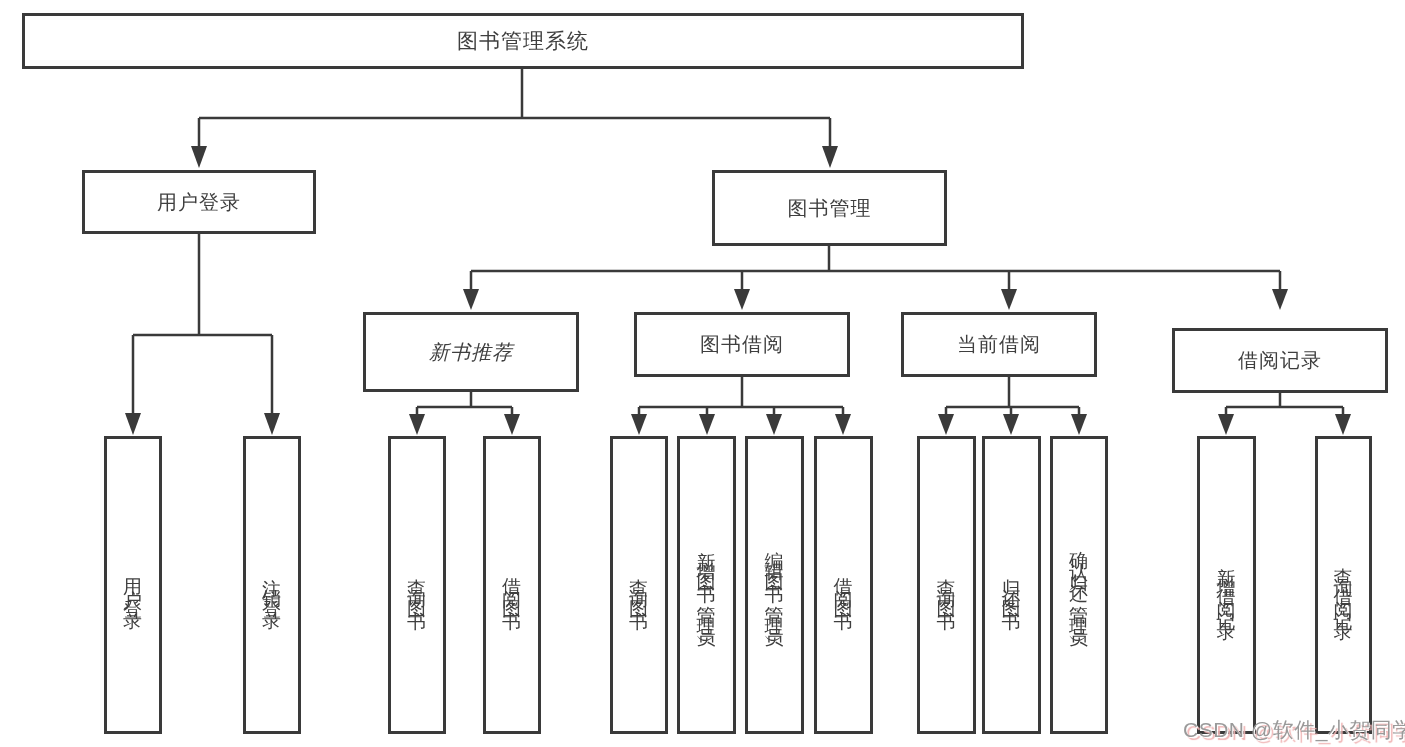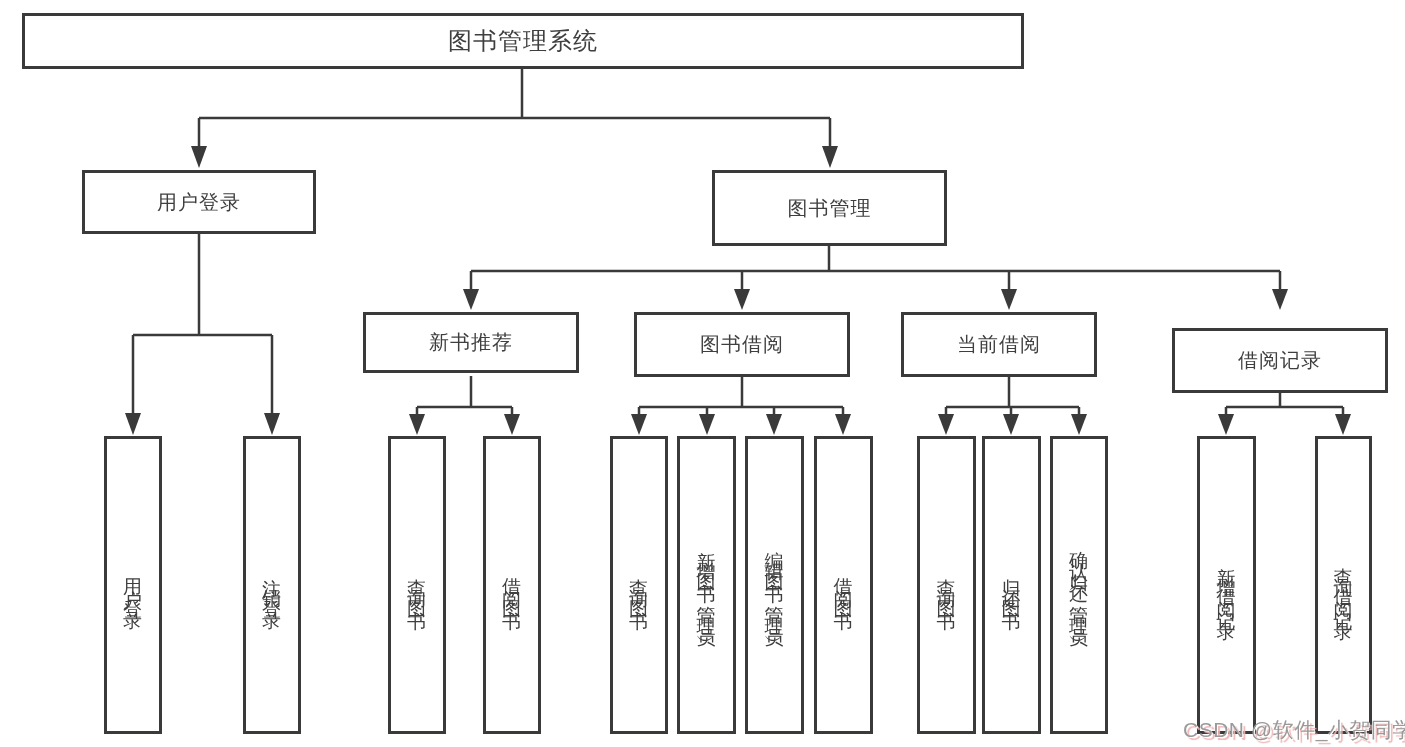--- a/index.html
+++ b/index.html
@@ -24,21 +24,21 @@
     display: flex;
     align-items: center;
     justify-content: center;
     color: #3f3f3f;
   }
   .hlabel {
     font-size: 20px;
     letter-spacing: 1px;
     white-space: nowrap;
   }
-  .root-label { font-size: 24px; text-align: right; }
+  .root-label { font-size: 21px; text-align: right; }
   .vbox .vlabel {
     writing-mode: vertical-rl;
     text-orientation: mixed;
     font-size: 19px;
     letter-spacing: 11px;
     line-height: 1;
     white-space: nowrap;
   }
   .watermark {
     position: absolute;
@@ -101,21 +101,21 @@
     <span class="hlabel root-label">图书管理系统</span>
   </div>
 
   <div class="box" style="left:82px; top:170px; width:234px; height:64px;">
     <span class="hlabel">用户登录</span>
   </div>
   <div class="box" style="left:712px; top:170px; width:235px; height:76px;">
     <span class="hlabel">图书管理</span>
   </div>
 
-  <div class="box" style="left:363px; top:312px; width:216px; height:61px;">
+  <div class="box" style="left:363px; top:312px; width:216px; height:80px;font-style:italic;">
     <span class="hlabel">新书推荐</span>
   </div>
   <div class="box" style="left:634px; top:312px; width:216px; height:65px;">
     <span class="hlabel">图书借阅</span>
   </div>
   <div class="box" style="left:901px; top:312px; width:196px; height:65px;">
     <span class="hlabel">当前借阅</span>
   </div>
   <div class="box" style="left:1172px; top:328px; width:216px; height:65px;">
     <span class="hlabel">借阅记录</span>

